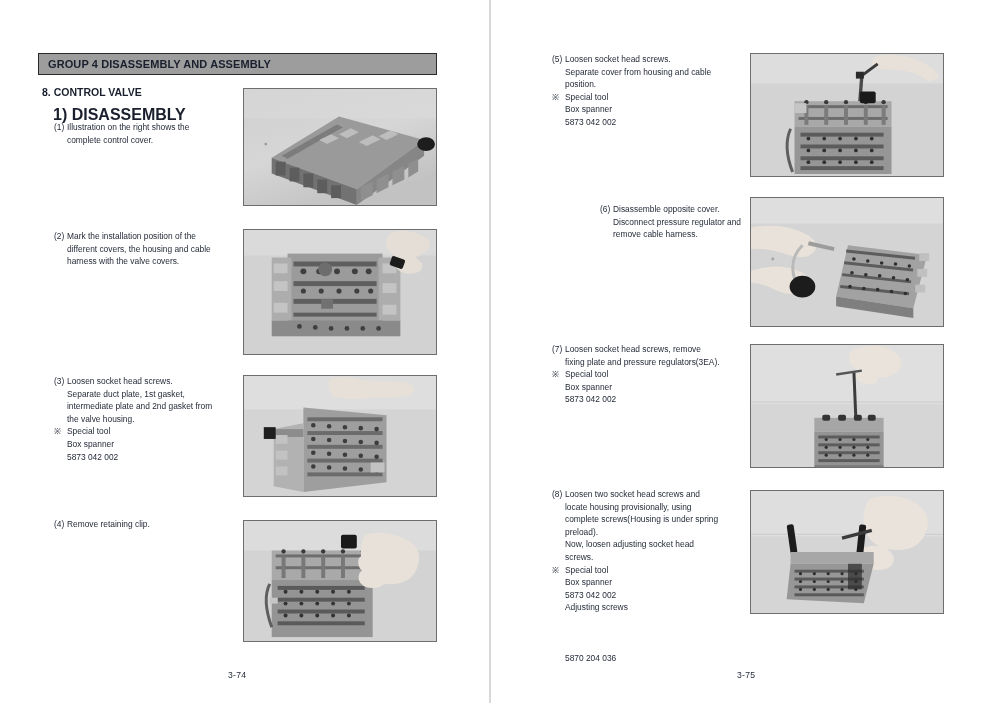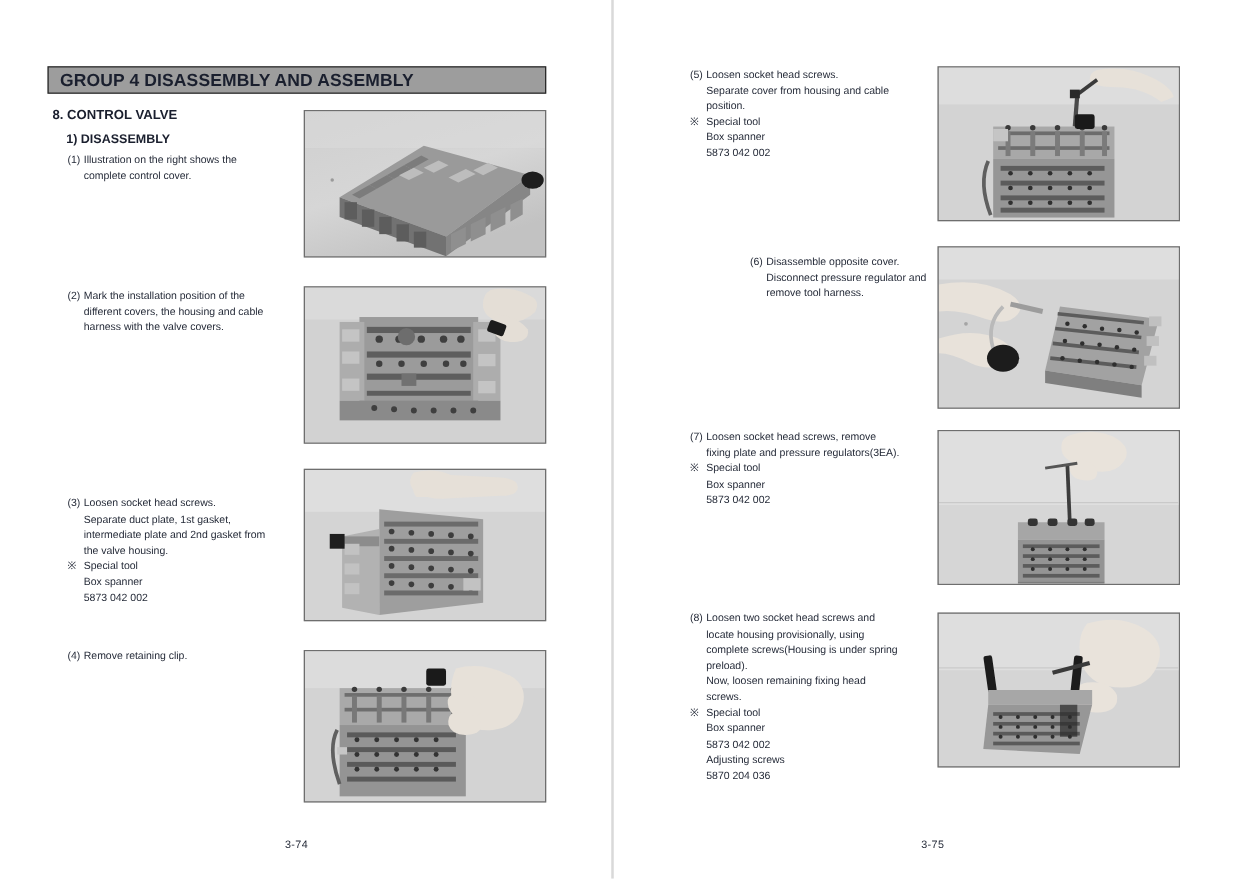--- a/index.html
+++ b/index.html
@@ -26,34 +26,34 @@
   
   .group-header {
     position: absolute; left: 38px; top: 53px;
     width: 399px; height: 22px;
     background: #9d9d9d;
     border: 1.5px solid #2a2a2a;
     display: flex; align-items: center;
   }
   .group-header .ghtext {
     padding-left: 9px;
-    font-size: 14px; font-weight: bold;
+    font-size: 11px; font-weight: bold;
     letter-spacing: .1px;
     color: #1a1f2e;
     white-space: nowrap;
   }
 
   
   .h-section {
     position: absolute; left: 42px; top: 86px;
     font-size: 10.5px; font-weight: bold; color: #1a1f2e;
   }
   .h-sub {
     position: absolute; left: 53px; top: 106px;
-    font-size: 10px; font-weight: bold; color: #1a1f2e;
+    font-size: 16px; font-weight: bold; color: #1a1f2e;
   }
 
   
   .step {
     position: absolute;
     font-size: 8.4px;
     line-height: 12.6px;
     color: #1f2533;
   }
   .step .ln { display: block; white-space: nowrap; }
@@ -109,21 +109,21 @@
     </div>
 
     <div class="step" style="left:54px; top:230px; width:185px;">
       <div class="ln">
         <span class="marker">(2)</span><span>Mark  the  installation  position  of  the</span>
       </div>
       <div class="ln indent">different  covers,  the  housing  and  cable</div>
       <div class="ln indent">harness with the valve covers.</div>
     </div>
 
-    <div class="step" style="left:54px; top:375px; width:185px;margin-top:21px;">
+    <div class="step" style="left:54px; top:375px; width:185px;">
       <div class="ln">
         <span class="marker">(3)</span><span>Loosen socket head screws.</span>
       </div>
       <div class="ln indent">Separate   duct   plate,   1st   gasket,</div>
       <div class="ln indent">intermediate plate and 2nd gasket from</div>
       <div class="ln indent">the valve housing.</div>
       <div class="ln">
         <span class="marker">※</span><span>Special tool</span>
       </div>
       <div class="tool-row" style="width:172px;">
@@ -373,21 +373,21 @@
         <span class="tname">Box spanner</span>
         <span class="tnum">5873 042 002</span>
       </div>
     </div>
 
     <div class="step" style="left:61px; top:203px; width:190px;margin-left:48px;">
       <div class="ln">
         <span class="marker">(6)</span><span>Disassemble opposite cover.</span>
       </div>
       <div class="ln indent">Disconnect  pressure  regulator  and</div>
-      <div class="ln indent">remove tool harness.</div>
+      <div class="ln indent">remove cable harness.</div>
     </div>
 
     <div class="step" style="left:61px; top:343px; width:195px;">
       <div class="ln">
         <span class="marker">(7)</span><span>Loosen  socket  head  screws,  remove</span>
       </div>
       <div class="ln indent">fixing plate and pressure regulators(3EA).</div>
       <div class="ln">
         <span class="marker">※</span><span>Special tool</span>
       </div>
@@ -397,30 +397,30 @@
       </div>
     </div>
 
     <div class="step" style="left:61px; top:488px; width:195px;">
       <div class="ln">
         <span class="marker">(8)</span><span>Loosen two socket head screws and</span>
       </div>
       <div class="ln indent">locate  housing  provisionally,  using</div>
       <div class="ln indent">complete screws(Housing is under spring</div>
       <div class="ln indent">preload).</div>
-      <div class="ln indent">Now, loosen remaining fixing head</div>
+      <div class="ln indent">Now, loosen adjusting socket head</div>
       <div class="ln indent">screws.</div>
       <div class="ln">
         <span class="marker">※</span><span>Special tool</span>
       </div>
       <div class="tool-row" style="width:177px;">
         <span class="tname">Box spanner</span>
         <span class="tnum">5873 042 002</span>
       </div>
-      <div class="tool-row" style="width:177px;">
+      <div class="tool-row" style="width:177px;gap:38px;">
         <span class="tname">Adjusting screws</span>
         <span class="tnum">5870 204 036</span>
       </div>
     </div>
 
     <div class="photo" style="left:259px; top:53px; width:194px; height:124px;">
       <svg viewBox="0 0 194 124" preserveAspectRatio="none">
         <rect width="194" height="124" fill="#d3d3d3"></rect>
         <rect x="0" y="0" width="194" height="30" fill="#dddddd"></rect>
         <g fill="#e7e1d9">

